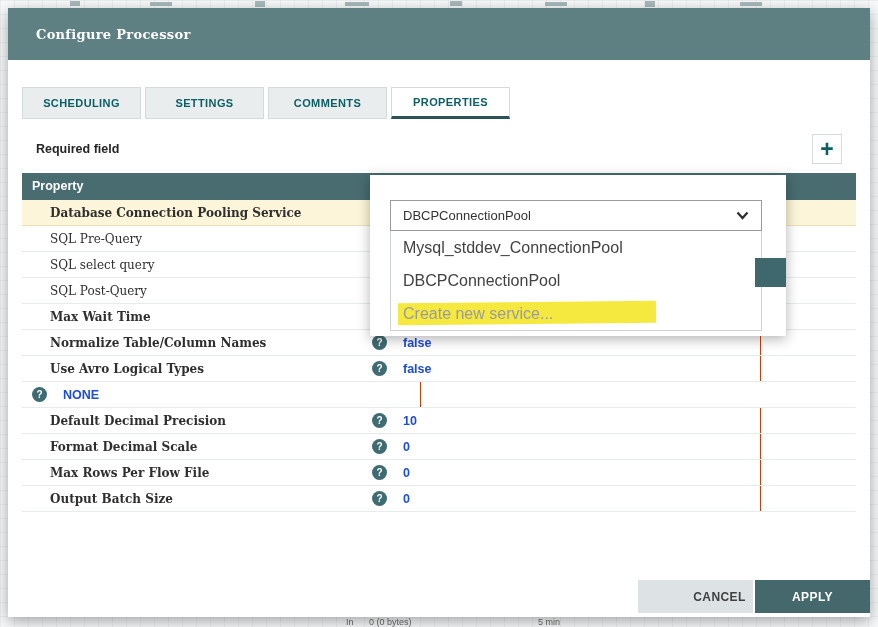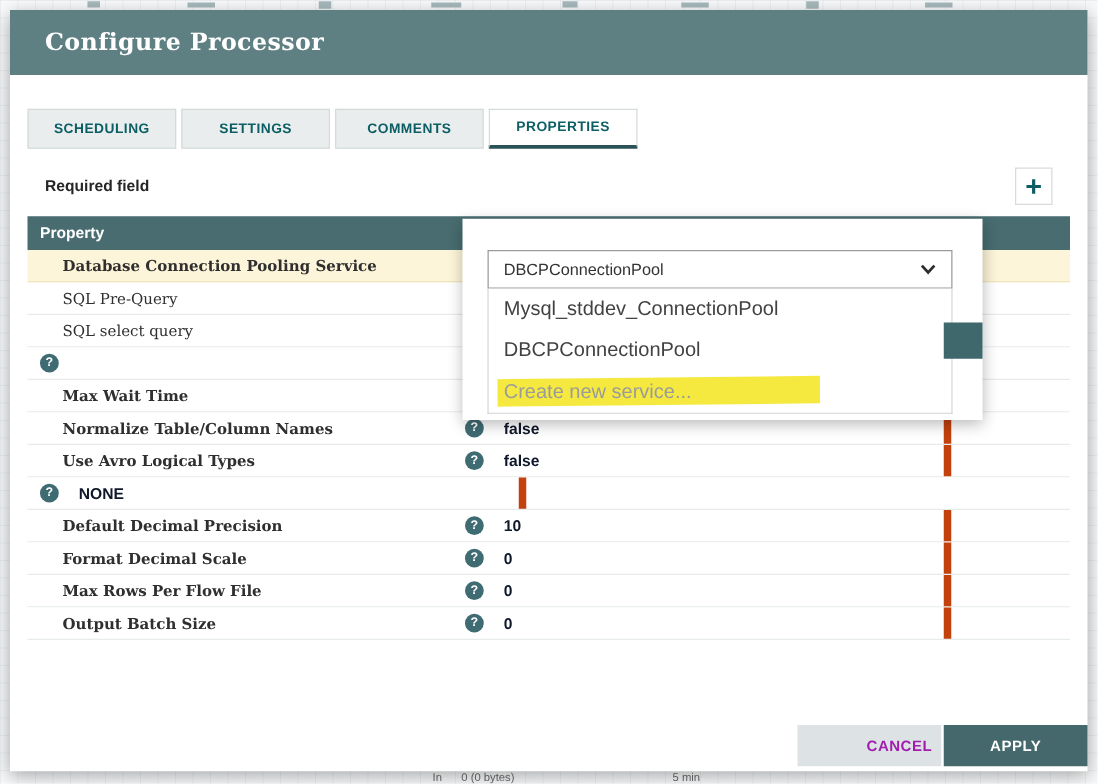--- a/index.html
+++ b/index.html
@@ -25,21 +25,21 @@
     background: #fff;
     box-shadow: 0 4px 14px rgba(0,0,0,0.35);
   }
   .dialog-header {
     height: 52px;
     background: var(--header-teal, #5e8083);
     display: flex; align-items: center; padding-left: 28px;
   }
   .dialog-title {
     font-family: "DejaVu Serif", serif;
-    font-size: 19px; font-weight: bold; color: #fff; letter-spacing: 0.3px;
+    font-size: 13px; font-weight: bold; color: #fff; letter-spacing: 0.3px;
   }
 
   
   .tabs { display: flex; padding: 0 14px; margin-top: 27px; }
   .tab {
     width: 119px; height: 32px; line-height: 30px; text-align: center;
     font-size: 11px; font-weight: bold; letter-spacing: 0.4px;
     color: var(--accent-teal, #0b5e63);
     background: #e9eded; border: 1px solid #d5dada; margin-right: 4px;
     cursor: pointer;
@@ -83,33 +83,33 @@
   .prop-row.required .prop-name { font-weight: bold; }
   .prop-help {
     width: 15px; height: 15px; flex: 0 0 15px; border-radius: 50%;
     background: var(--help-icon-teal, #3f6b72); color: #fff;
     font-size: 10px; font-weight: bold; text-align: center; line-height: 15px;
     margin-left: 10px;
   }
   .prop-value {
     flex: 0 0 358px; margin-left: 16px; height: 100%;
     display: flex; align-items: center;
-    font-weight: bold; font-size: 12.5px; color: #0f172a;
-    border-right: 6px solid #c2410c;
+    font-weight: bold; font-size: 12.5px; color: #1d4ed8;
+    border-right: 1px solid #c2410c;
   }
   .prop-extra { flex: 1; height: 100%; }
 
   
   .footer { position: absolute; right: 0; bottom: 4px; display: flex; gap: 2px; }
   .footer button {
     width: 115px; height: 33px; border: none; cursor: pointer;
     font-family: "Liberation Sans", sans-serif;
     font-size: 12px; font-weight: bold; letter-spacing: 0.4px;
   }
-  .btn-cancel { background: #dde3e5; color: #a21caf; padding-left: 48px; }
+  .btn-cancel { background: #dde3e5; color: #404040; padding-left: 48px; }
   .btn-apply  { background: var(--apply-teal, #44686c); color: #fff; }
 
   
   .combo-popup {
     position: absolute; left: 362px; top: 167px; width: 416px; height: 161px;
     background: #fff; z-index: 20;
     box-shadow: 0 3px 12px rgba(0,0,0,0.30);
   }
   .combo-select {
     position: absolute; left: 20px; top: 25px; width: 372px; height: 31px;
@@ -196,20 +196,21 @@
   </div>
 
   <div class="prop-row">
     <div class="prop-name">SQL select query</div>
     <div class="prop-help">?</div>
     <div class="prop-value"></div>
     <div class="prop-extra"></div>
   </div>
 
   <div class="prop-row">
+    <div class="prop-name">SQL Post-Query</div>
     <div class="prop-help">?</div>
     <div class="prop-value"></div>
     <div class="prop-extra"></div>
   </div>
 
   <div class="prop-row required">
     <div class="prop-name">Max Wait Time</div>
     <div class="prop-help">?</div>
     <div class="prop-value"></div>
     <div class="prop-extra"></div>

